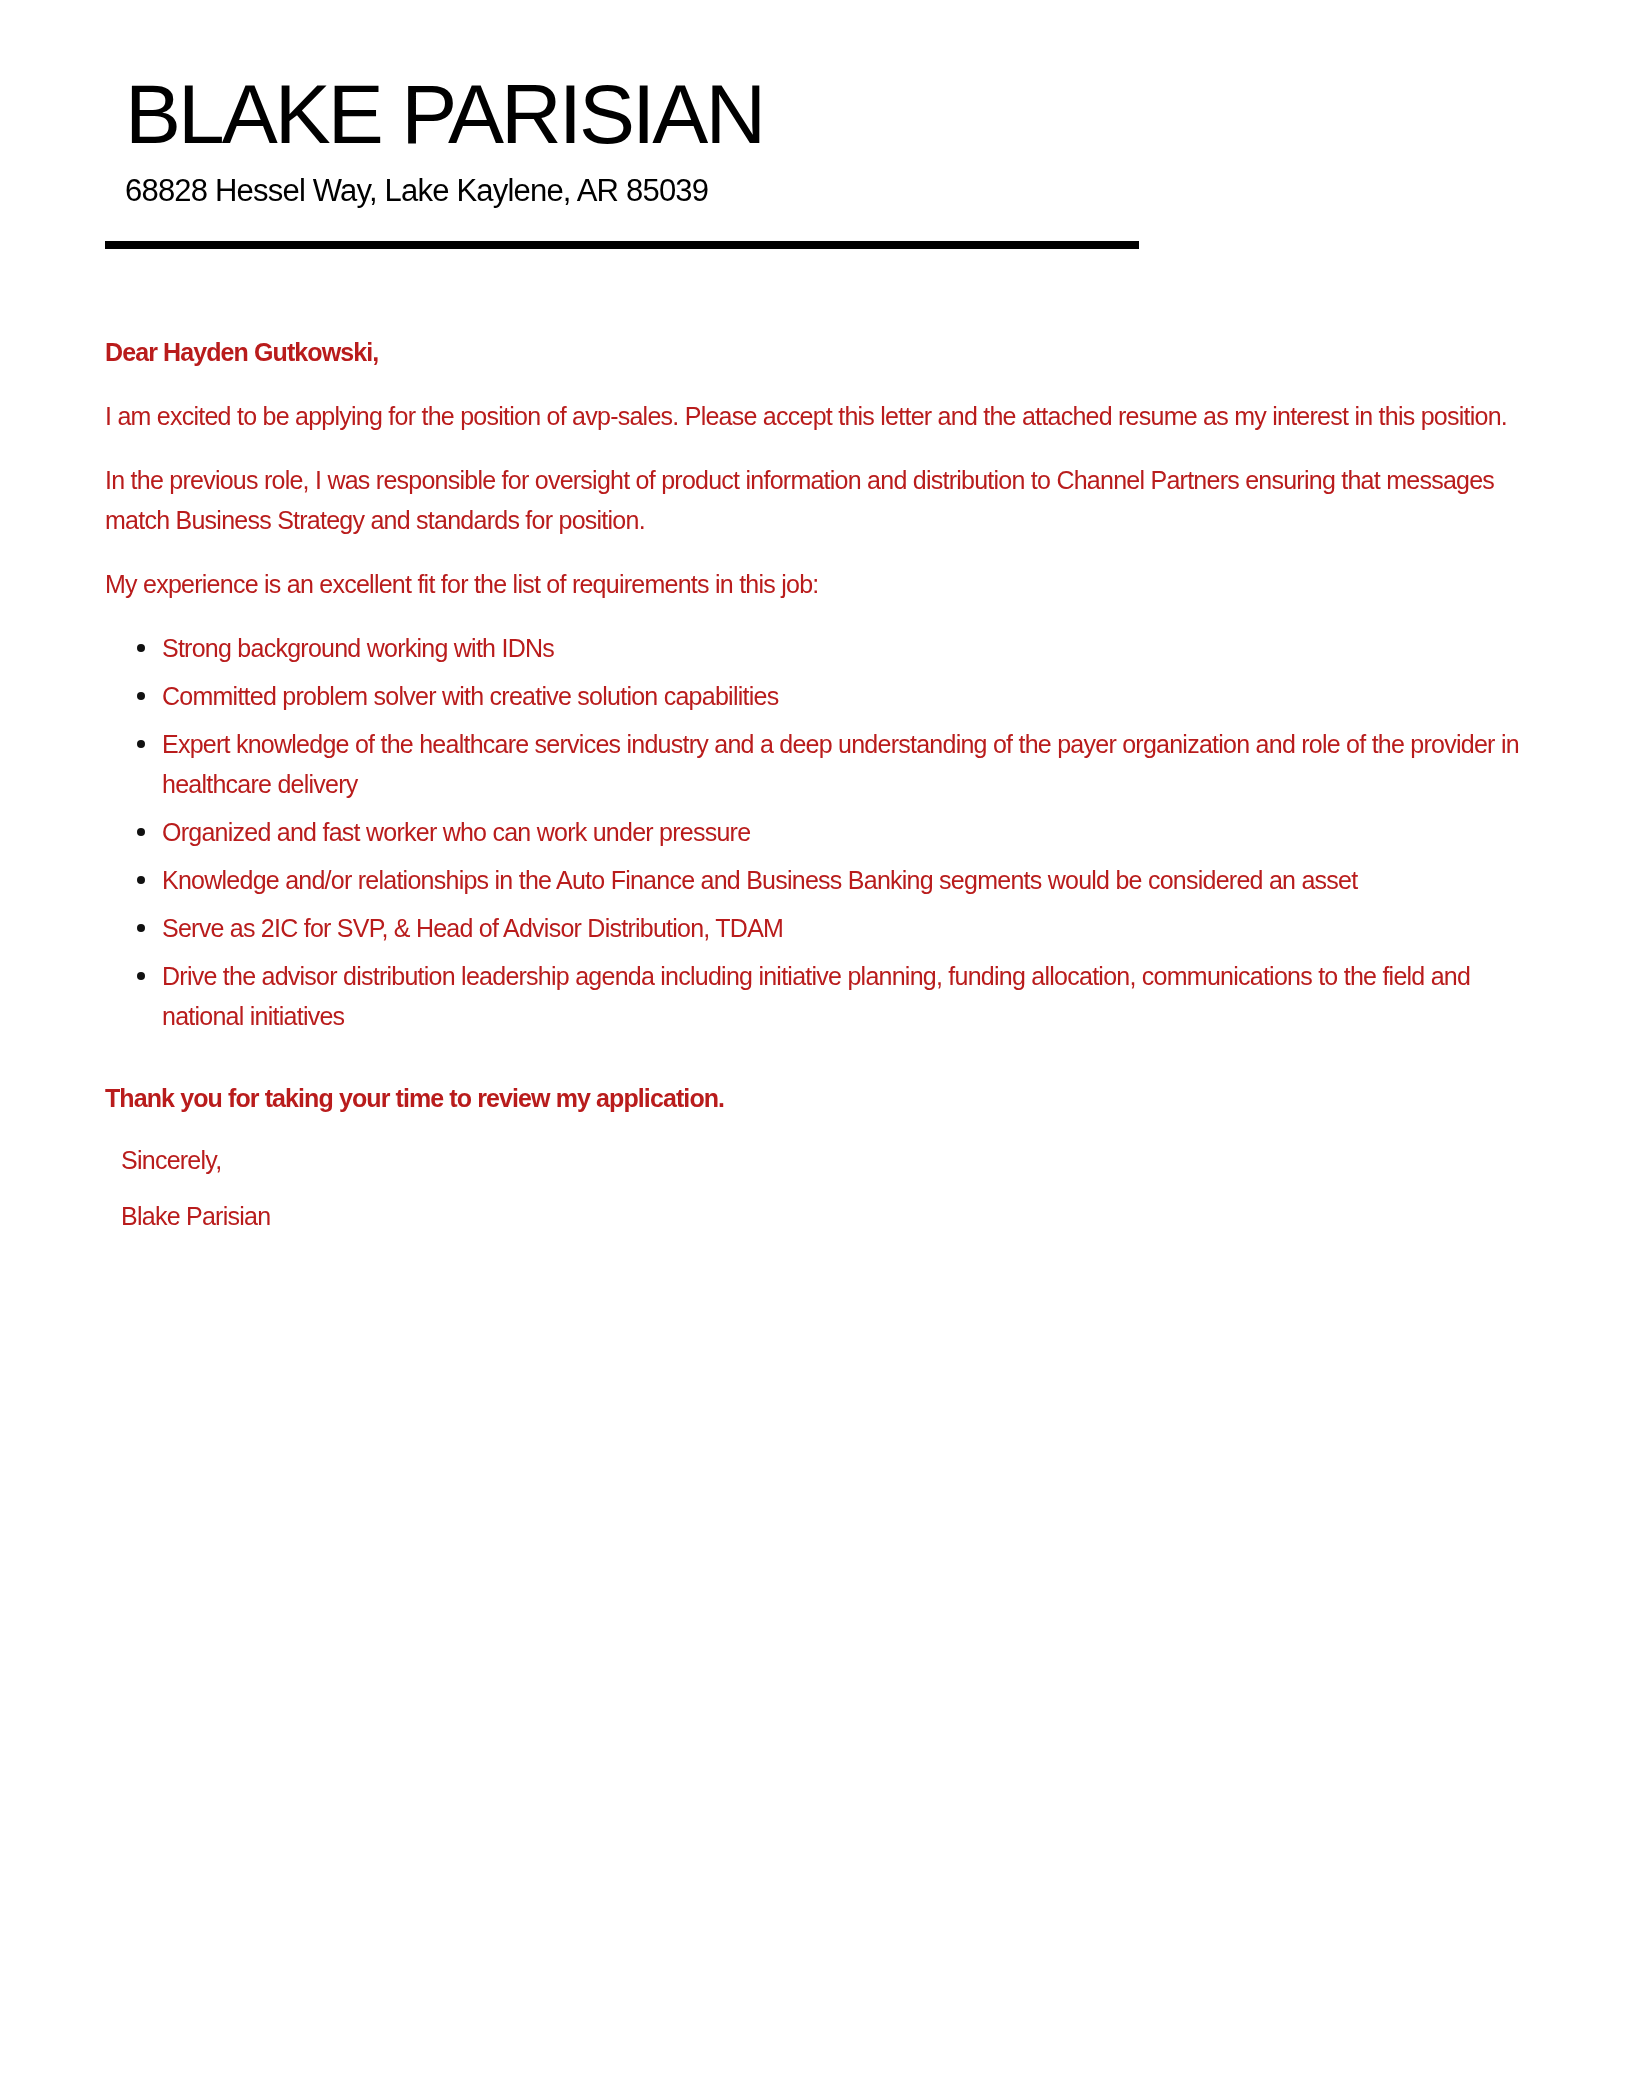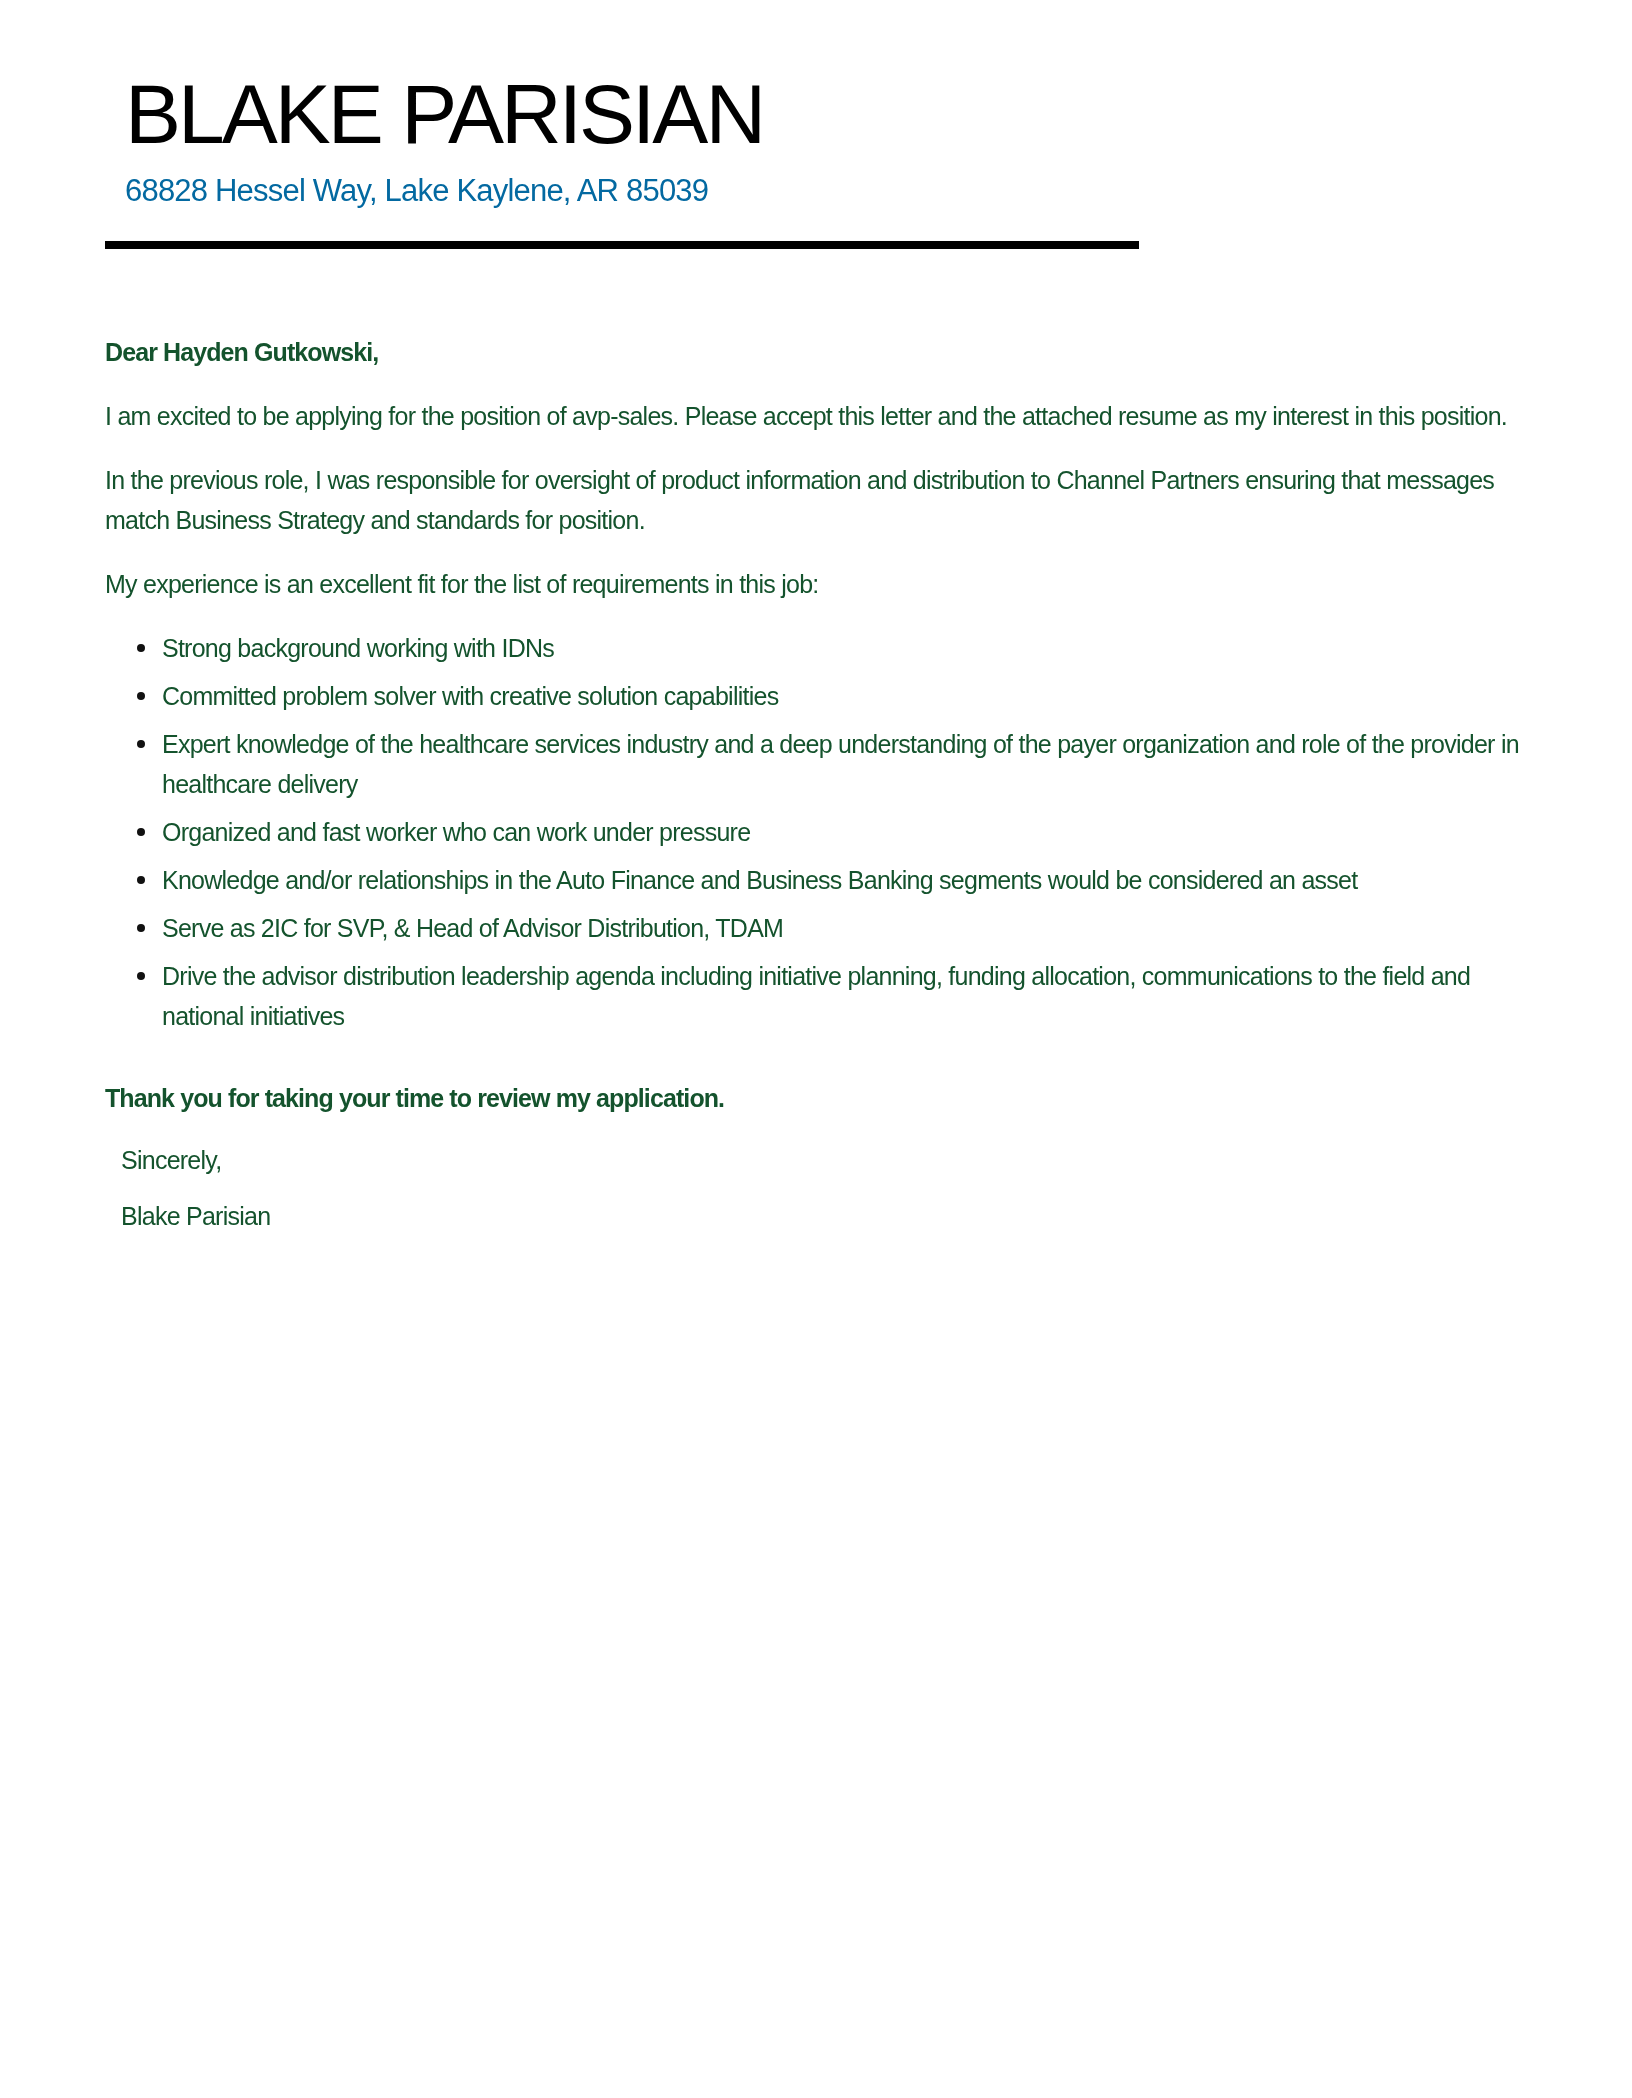--- a/index.html
+++ b/index.html
@@ -2,24 +2,24 @@
 <html><head>
   <meta charset="utf-8">
   <style>
     html, body { margin: 0; padding: 0; background: #ffffff; }
     body { width: 1632px; height: 2098px; position: relative; overflow: hidden; color: #111111;
       font-family: "Liberation Sans", sans-serif; }
     .header { position: absolute; left: 105px; top: 0; width: 1034px; }
     .name { position: absolute; left: 20px; top: 72px; margin: 0; font-size: 84px; font-weight: 400;
       letter-spacing: -3px; line-height: 1; white-space: nowrap; color: #000; }
     .address { position: absolute; left: 20px; top: 172px; margin: 0; font-size: 31px; letter-spacing: -0.8px;
-      white-space: nowrap; line-height: 1.2; color: #0369a1; text-align: right; }
+      white-space: nowrap; line-height: 1.2; color: #000000; text-align: right; }
     .rule { position: absolute; left: 0; top: 241px; width: 1034px; height: 8px; background: #000; }
     .body { position: absolute; left: 105px; top: 332px; width: 1440px; font-size: 25px; line-height: 40px;
-      letter-spacing: -0.75px; color: #14532d; }
+      letter-spacing: -0.75px; color: #b91c1c; }
     .body p { margin: 0 0 24px 0; }
     .greeting { font-weight: 700; letter-spacing: -0.9px; }
     .closing-line { font-weight: 700; letter-spacing: -0.9px; margin-top: 42px !important; margin-bottom: 22px !important; }
     ul.reqs { margin: 0; padding: 0 0 0 49px; list-style: none; }
     ul.reqs li { position: relative; margin: 8px; }
     ul.reqs li .dot { position: absolute; left: -25px; top: 16px; width: 8px; height: 8px; border-radius: 50%; background: #111; }
     .signoff p { margin: 16px; }
   </style>
 </head>
 <body>

